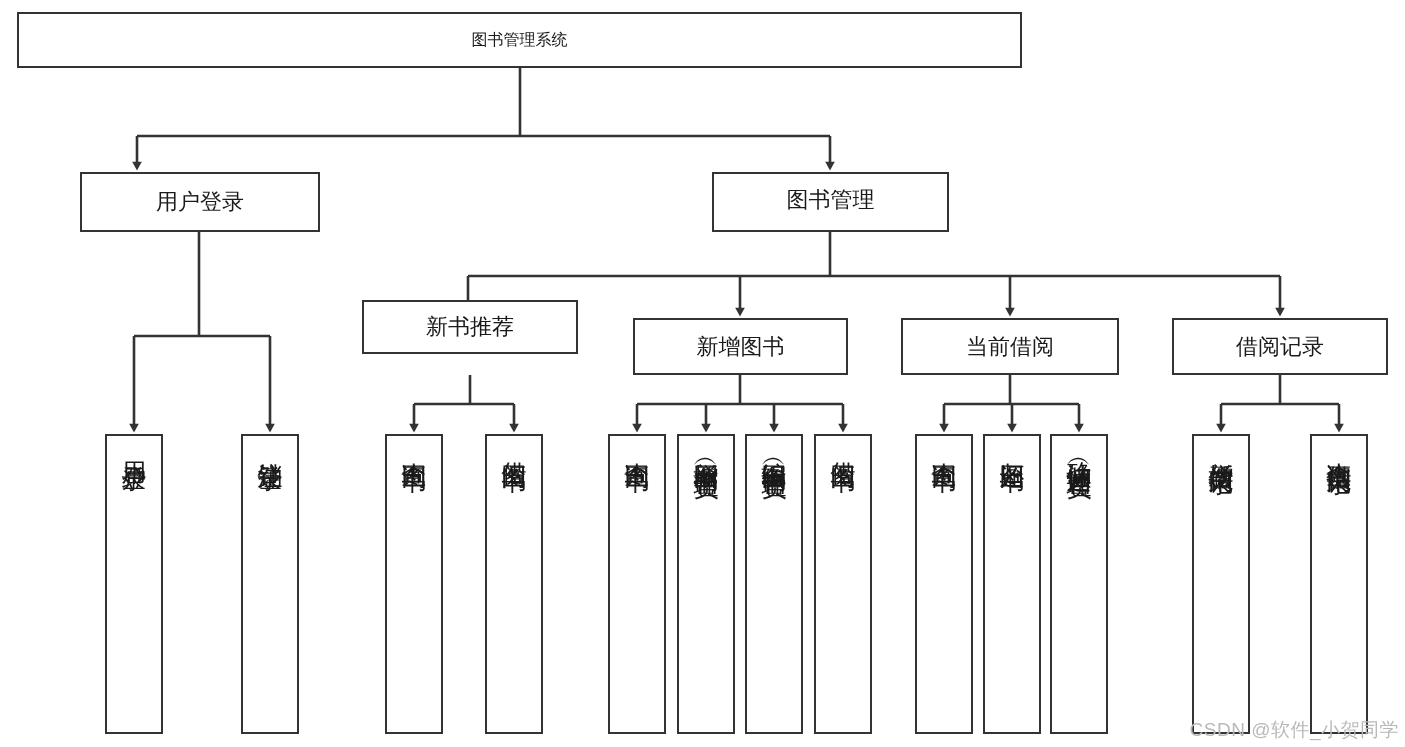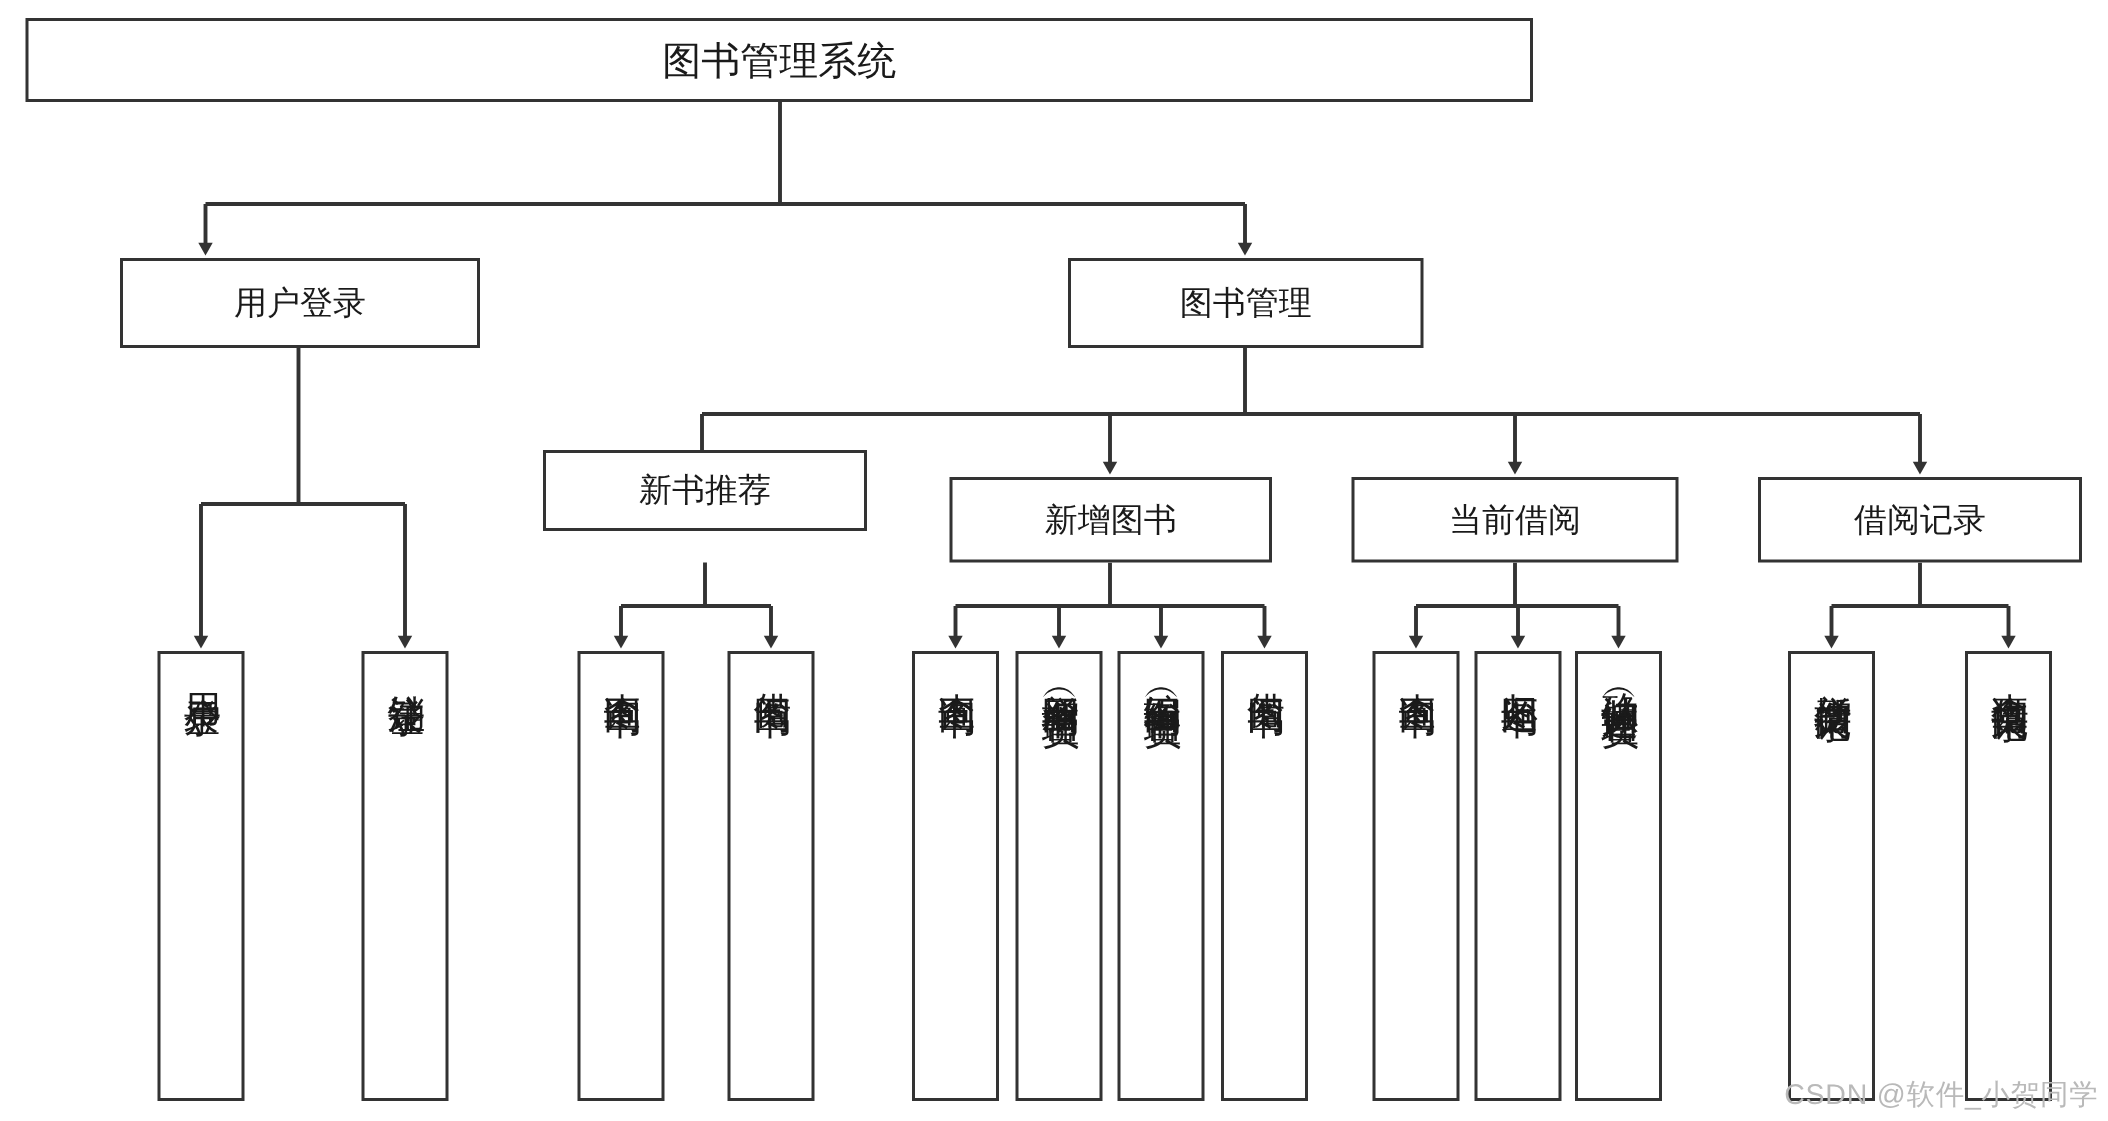--- a/index.html
+++ b/index.html
@@ -36,21 +36,21 @@
     display:block;
     text-align:center;
     line-height:1.18;
     white-space:nowrap;
   }
   
   .node.h .lbl{
     writing-mode:horizontal-tb;
     font-size:22px;
   }
-  .node.root .lbl{ font-size:26px; }
+  .node.root .lbl{ font-size:16px; }
   
   .node.v{
     align-items:flex-start;
     padding-top:6px;
   }
   .node.v .lbl{
     writing-mode:vertical-rl;
     text-orientation:upright;
     font-size:25px;
     letter-spacing:2px;
@@ -124,21 +124,21 @@
   </svg>
 
   <div class="node h root" style="left:17px;top:12px;width:1005px;height:56px;">
     <span class="lbl">图书管理系统</span>
   </div>
 
   <div class="node h" style="left:80px;top:172px;width:240px;height:60px;">
     <span class="lbl">用户登录</span>
   </div>
 
-  <div class="node h" style="left:712px;top:172px;width:237px;height:60px;">
+  <div class="node h" style="left:712px;top:172px;width:237px;height:60px;font-family:Liberation Mono, monospace;">
     <span class="lbl">图书管理</span>
   </div>
 
   <div class="node h" style="left:362px;top:300px;width:216px;height:54px;">
     <span class="lbl">新书推荐</span>
   </div>
 
   <div class="node h" style="left:633px;top:318px;width:215px;height:57px;">
     <span class="lbl">新增图书</span>
   </div>

